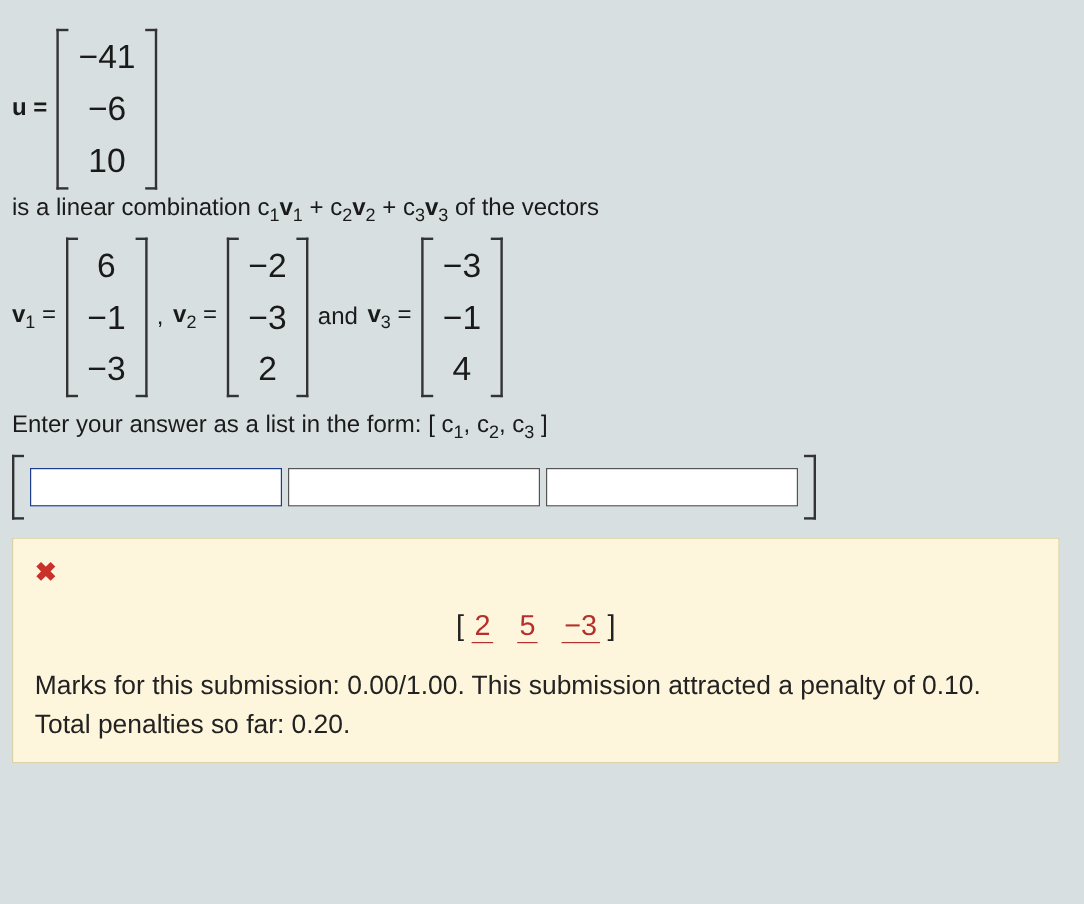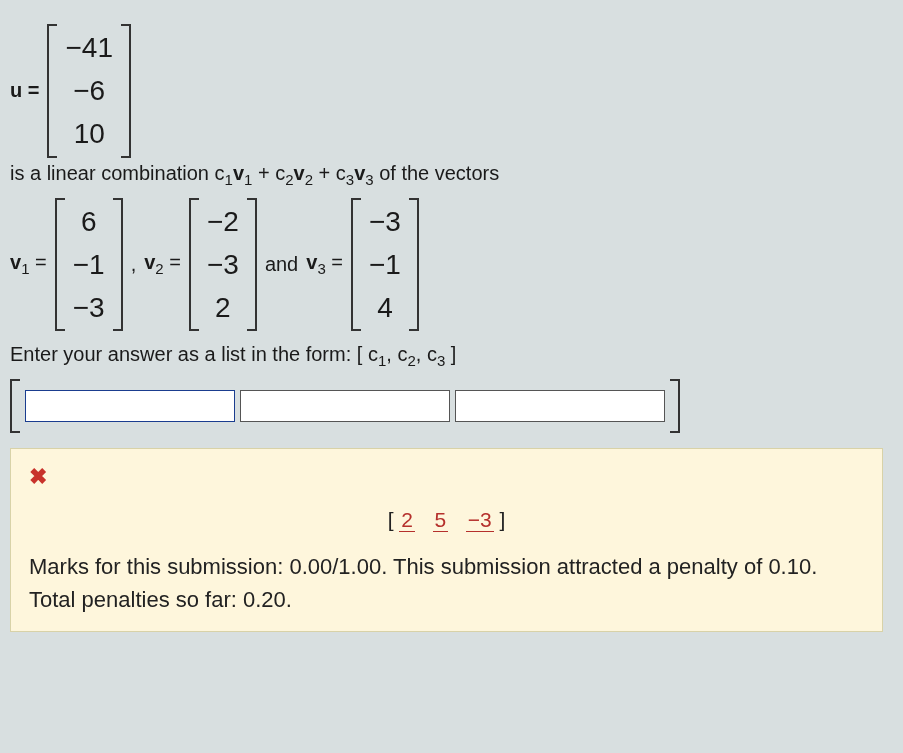--- a/index.html
+++ b/index.html
@@ -88,21 +88,21 @@
       gap: 6px;
     }
     .x-icon {
       color: #c8322b;
       font-size: 22px;
       font-weight: bold;
     }
     .feedback-body { margin-bottom: 14px; }
     .result-row {
       text-align: center;
-      font-size: 21px;
+      font-size: 24px;
       margin: 18px 0;
     }
     .wrong { color: #b5302c; border-bottom: 1.5px solid #b5302c; padding: 0 2px; }
     .marks { font-size: 22px; margin-top: 12px; line-height: 1.5; color: #222; }
     .lc { display: inline; }
   </style>
 </head>
 <body>
 
 <div class="page">

